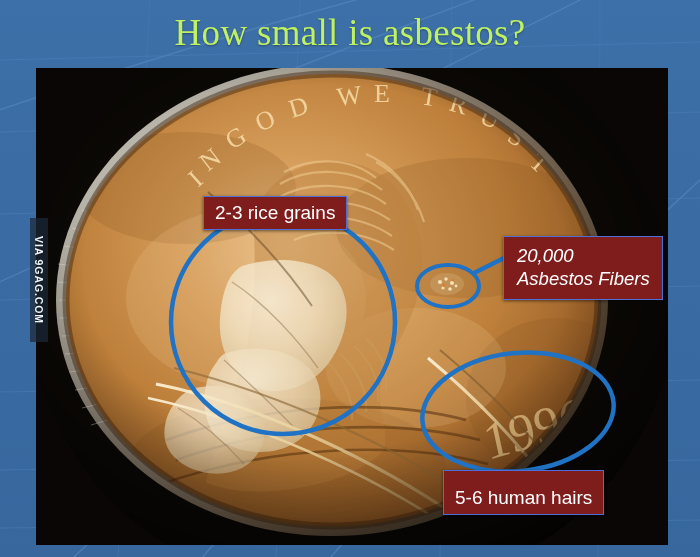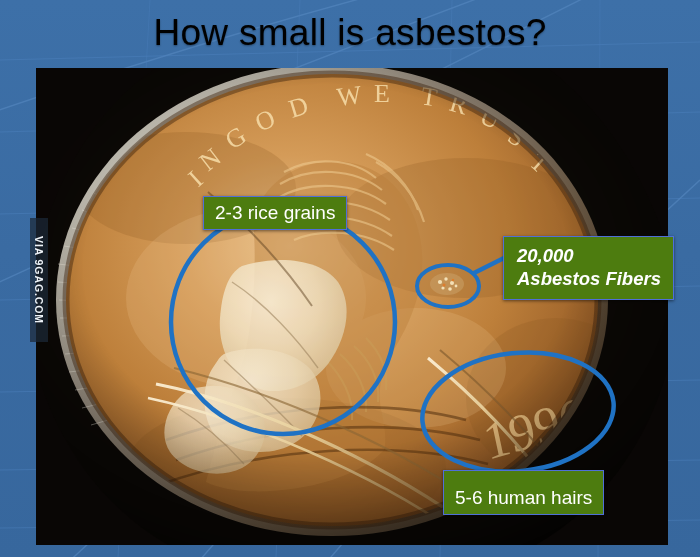--- a/index.html
+++ b/index.html
@@ -59,58 +59,58 @@
     letter-spacing: 0.9px;
   }
 
   
   #title {
     position: absolute;
     left: 0;
     top: 11px;
     width: 700px;
     text-align: center;
-    color: #000000;
-    font-family: Liberation Sans, sans-serif;
+    color: #bef264;
+    font-family: Liberation Serif, serif;
     font-size: 37px;
     line-height: 44px;
     letter-spacing: 0.3px;
     text-shadow: 0 1px 2px rgba(0,0,0,0.35);
   }
 
   
   #overlay {
     position: absolute;
     inset: 0;
     pointer-events: none;
   }
 
   .label {
     position: absolute;
-    background: #4d7c0f;
+    background: #7f1d1d;
     color: #ffffff;
     border: 1.5px solid #4f6fd8;
     box-shadow: 0 1px 3px rgba(0,0,0,0.5);
     box-sizing: border-box;
   }
   .label-rice {
     left: 203px;
     top: 196px;
     padding: 5px 11px 6px 11px;
     font-size: 19px;
     line-height: 21px;
     white-space: nowrap;
   }
   .label-fibers {
     left: 503px;
     top: 236px;
     padding: 7px 12px 9px 13px;
     font-size: 18.5px;
     line-height: 23px;
-    font-weight: bold;
+    font-weight: normal;
     font-style: italic;
     white-space: nowrap;
   }
   .label-hairs {
     left: 443px;
     top: 470px;
     padding: 16px 11px 6px 11px;
     font-size: 19px;
     line-height: 21px;
     white-space: nowrap;

